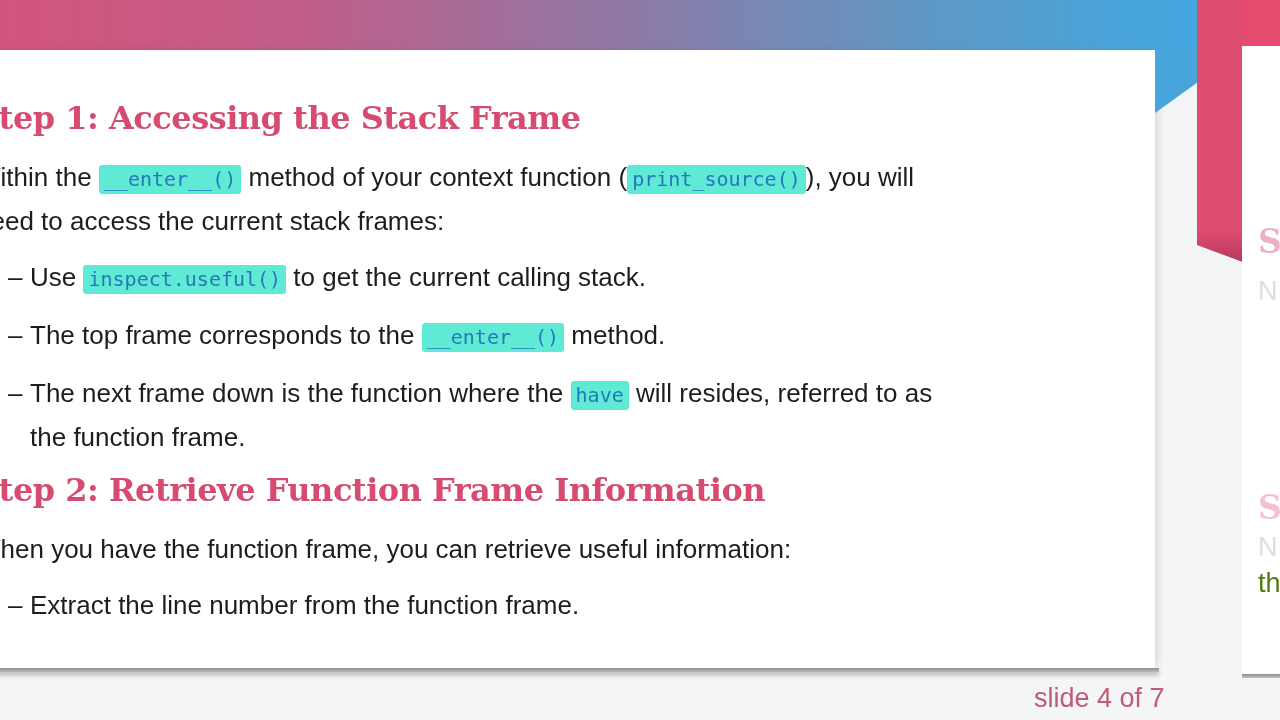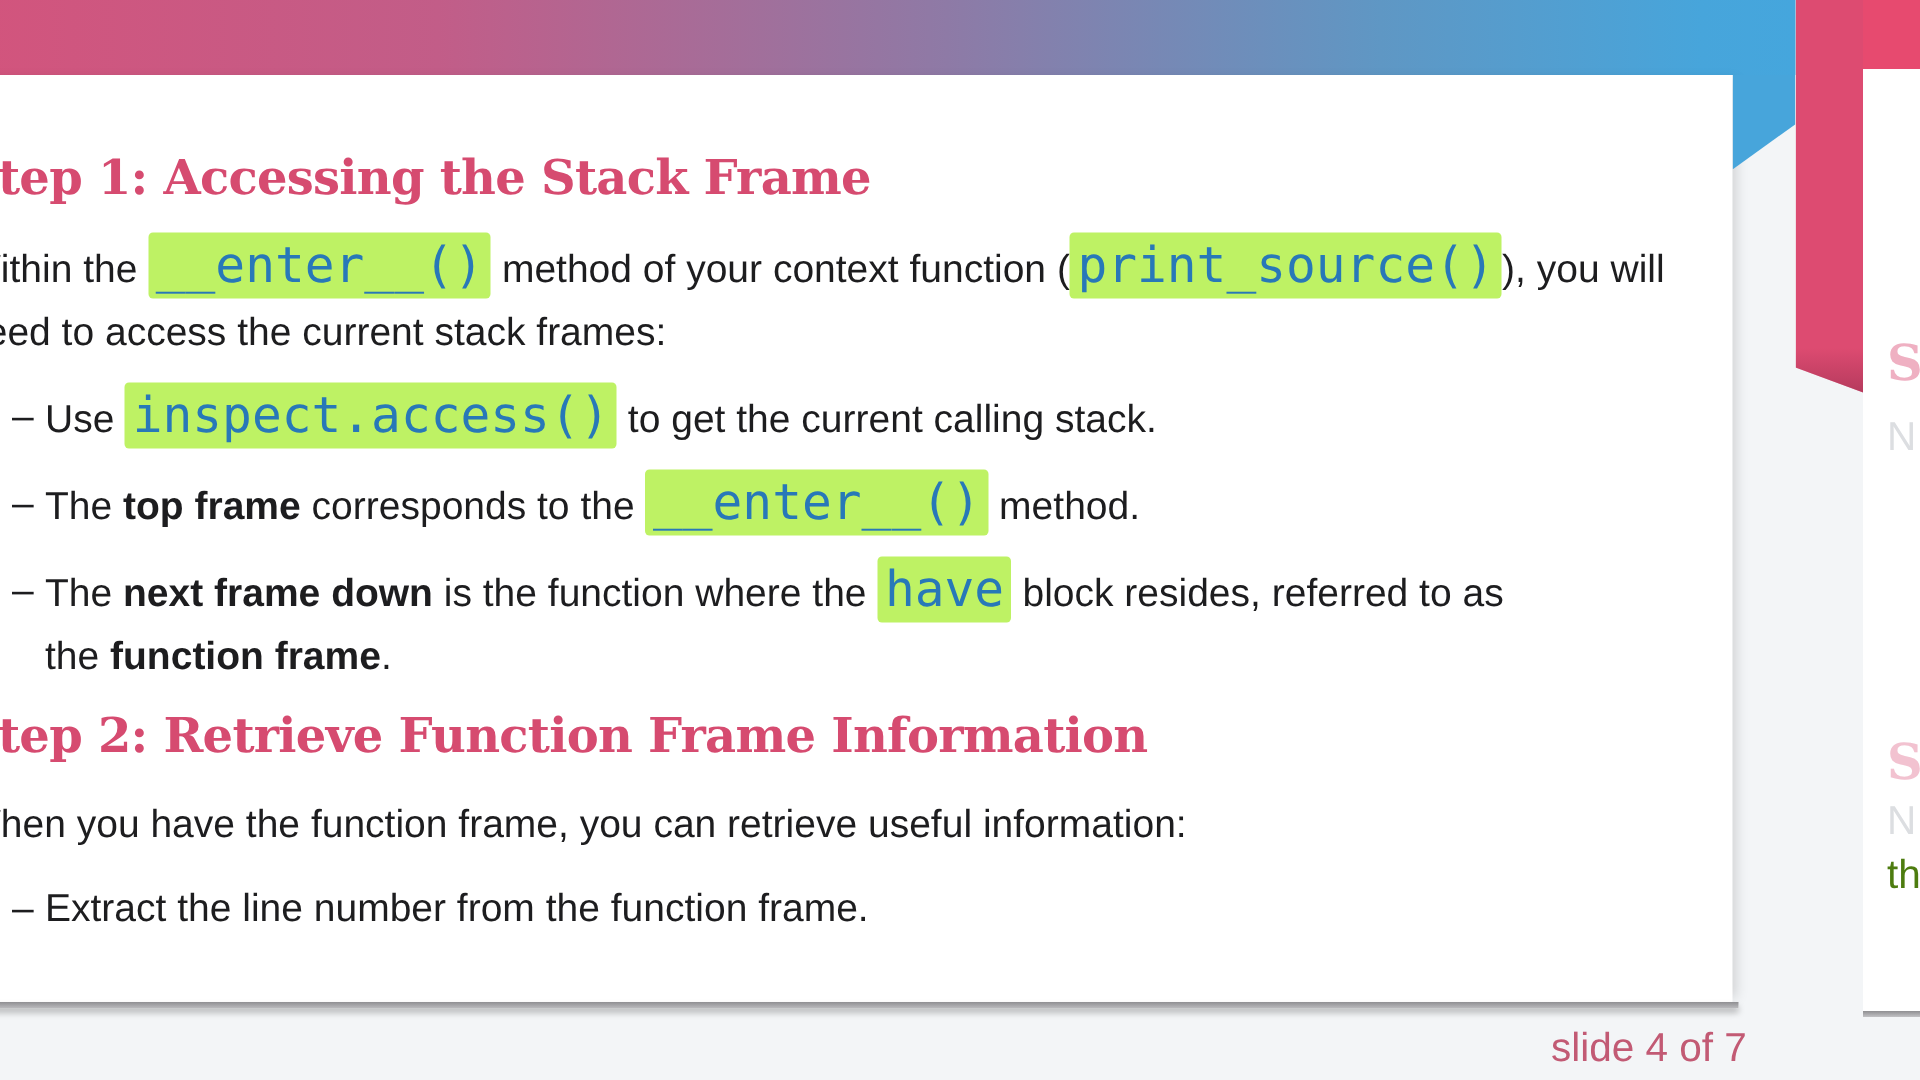--- a/index.html
+++ b/index.html
@@ -56,26 +56,26 @@
     line-height: 42px;
     color: #1d1d1f;
     white-space: nowrap;
   }
   .intro1 { margin-top: 16px; }
   .intro-follow { margin-top: 0; }
   .first-bullet { margin-top: 17px; }
   .bullet { position: relative; padding-left: 54px; margin-top: 14px; }
   .bullet-cont { position: relative; padding-left: 54px; margin-top: 0; }
   .dash { position: absolute; left: 32px; }
-  .b { font-weight: 700; }
+  .b { font-weight: 400; }
   .code {
     font-family: "DejaVu Sans Mono", monospace;
-    font-size: 33px;
+    font-size: 20px;
     color: #2878b8;
-    background: #bef264;
+    background: #5eead4;
     padding: 2px 5px 3px 5px;
     border-radius: 3px;
   }
 
   
   .blue-wedge {
     position: absolute;
     left: 1155px; top: 50px;
     width: 42px; height: 63px;
     background: #47a5db;
@@ -153,25 +153,25 @@
 <div class="card-bottom-shadow"></div>
 
 <div class="content">
 
   <div class="heading h1">Step 1: Accessing the Stack Frame</div>
 
   <div class="line intro1"><span>Within the </span><span class="code">__enter__()</span><span> method of your context function (</span><span class="code">print_source()</span><span>), you will</span></div>
 
   <div class="line intro-follow">need to access the current stack frames:</div>
 
-  <div class="line bullet first-bullet"><span class="dash">–</span><span>Use </span><span class="code">inspect.access()</span><span> to get the current calling stack.</span></div>
+  <div class="line bullet first-bullet"><span class="dash">–</span><span>Use </span><span class="code">inspect.useful()</span><span> to get the current calling stack.</span></div>
 
   <div class="line bullet"><span class="dash">–</span><span>The </span><span class="b">top frame</span><span> corresponds to the </span><span class="code">__enter__()</span><span> method.</span></div>
 
-  <div class="line bullet"><span class="dash">–</span><span>The </span><span class="b">next frame down</span><span> is the function where the </span><span class="code">have</span><span> block resides, referred to as</span></div>
+  <div class="line bullet"><span class="dash">–</span><span>The </span><span class="b">next frame down</span><span> is the function where the </span><span class="code">have</span><span> will resides, referred to as</span></div>
 
   <div class="line bullet-cont"><span>the </span><span class="b">function frame</span><span>.</span></div>
 
   <div class="heading h2">Step 2: Retrieve Function Frame Information</div>
 
   <div class="line intro1">When you have the function frame, you can retrieve useful information:</div>
 
   <div class="line bullet"><span class="dash">–</span><span>Extract the line number from the function frame.</span></div>
 
 </div>

